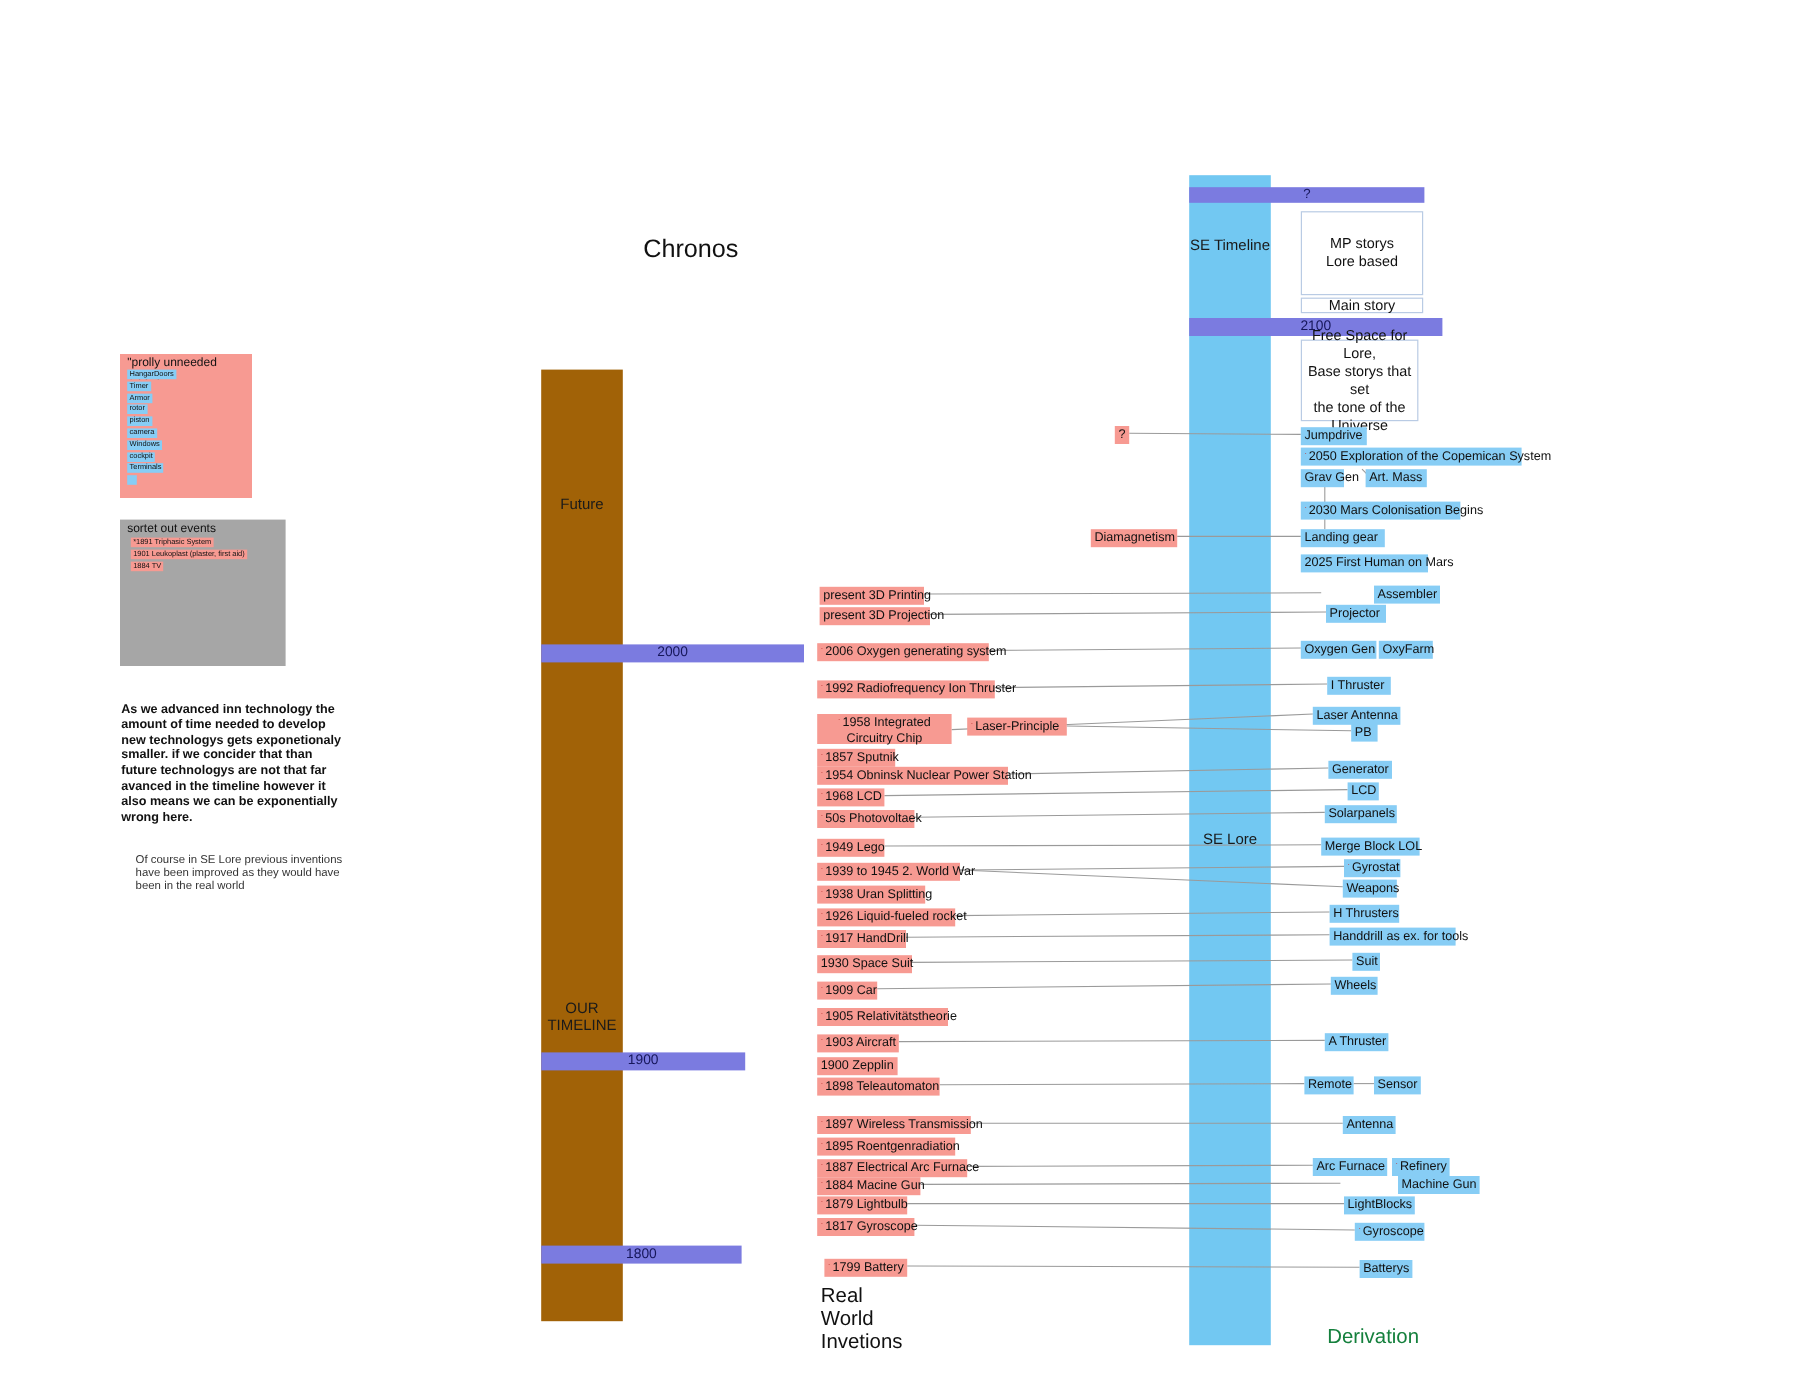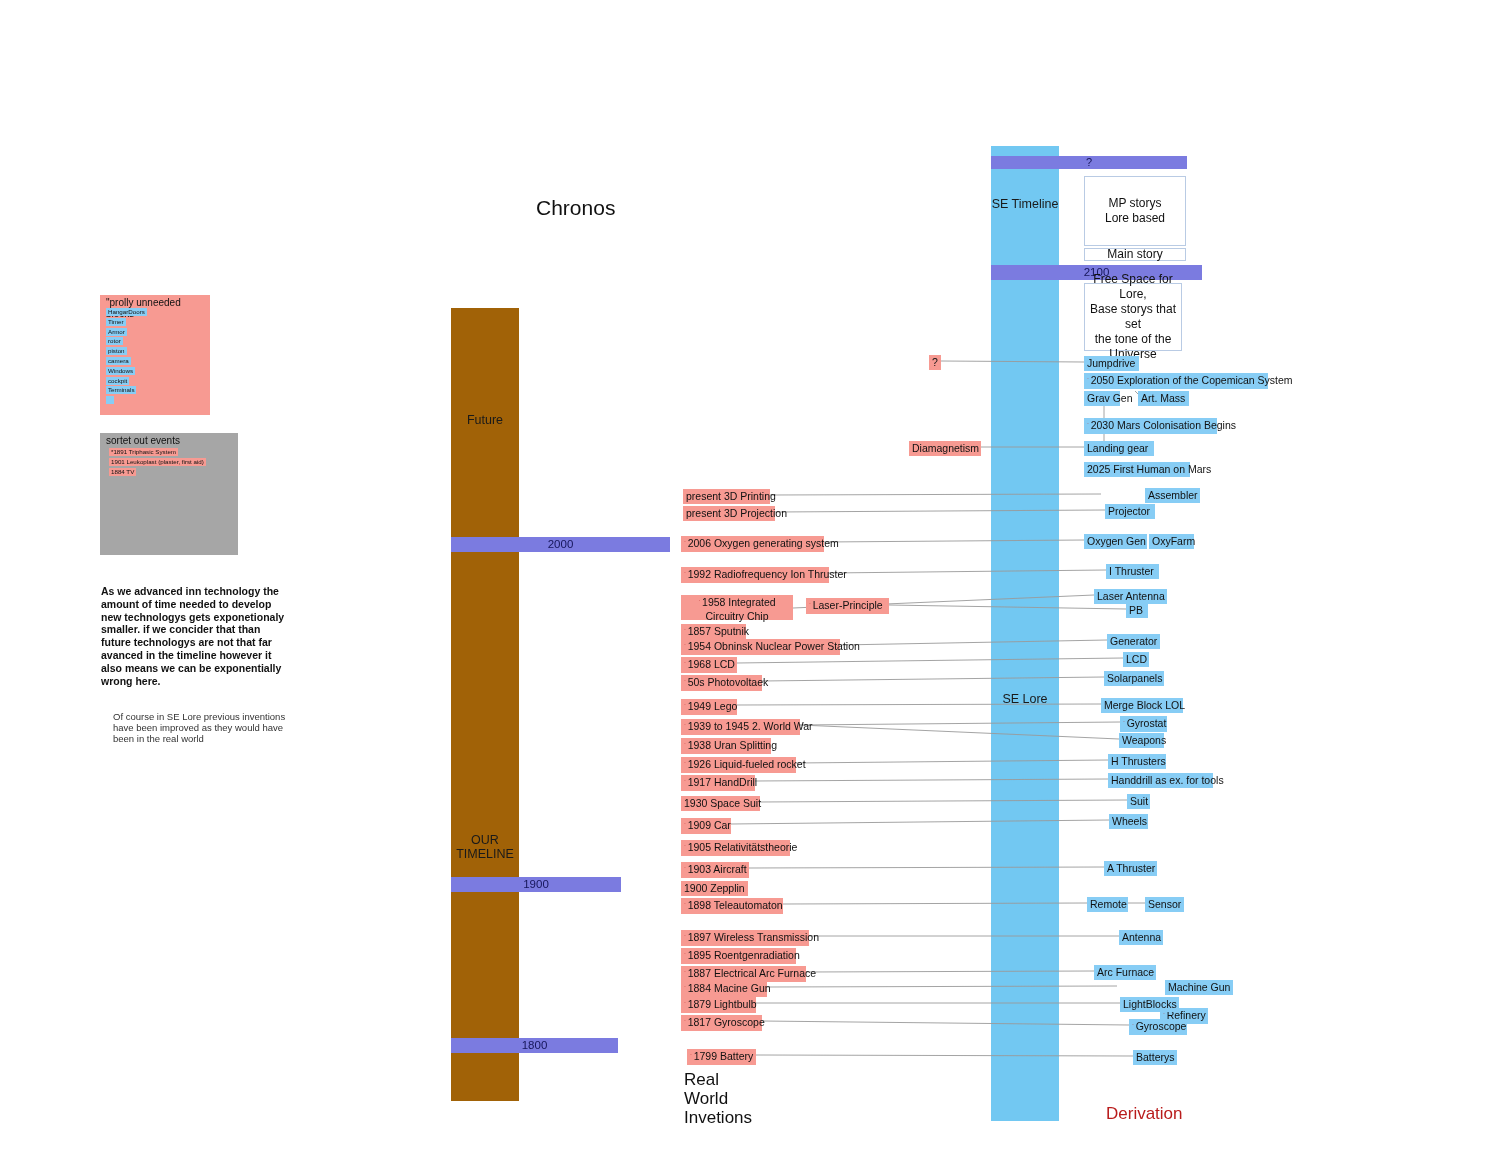--- a/index.html
+++ b/index.html
@@ -49,21 +49,21 @@
   .panel-title{position:absolute;left:6px;top:2px;font-size:10px;color:#111;}
   .mini{
     position:absolute;font-size:6.2px;line-height:8px;padding:0 2px;
     white-space:nowrap;color:#111;box-sizing:border-box;
   }
   .mini.blue{background:#87cdf5;}
   .mini.red{background:#f79a92;}
   
   #title{left:536px;top:196px;font-size:21px;color:#111;}
   #real-world-label{left:684px;top:1070px;font-size:17px;color:#111;line-height:19px;}
-  #derivation-label{left:1106px;top:1104px;font-size:17px;color:#b91c1c;}
+  #derivation-label{left:1106px;top:1104px;font-size:17px;color:#15803d;}
   #essay{left:101px;top:585px;width:185px;font-size:10.5px;font-weight:bold;color:#111;line-height:12.8px;}
   #essay2{left:101px;top:711px;width:180px;font-size:9.5px;color:#333;line-height:11.2px;margin-left:12px;}
   svg#wires{position:absolute;left:0;top:0;width:1500px;height:1159px;pointer-events:none;}
 </style>
 </head>
 <body>
 
 <div class="abs" id="our-timeline-bar">
   <span class="bar-label" style="top:105px;">Future</span>
   <span class="bar-label" style="top:500px;margin-top:25px;">OUR TIMELINE</span>
@@ -190,21 +190,21 @@
     <div class="node blue" style="left: 1119px; top: 733px; width: 45px;"><span>Weapons</span></div>
     <div class="node blue" style="left: 1108px; top: 754px; width: 58px;"><span>H Thrusters</span></div>
     <div class="node blue" style="left: 1108px; top: 773px; width: 105px;"><span>Handdrill as ex. for tools</span></div>
     <div class="node blue" style="left: 1127px; top: 794px; width: 23px;"><span>Suit</span></div>
     <div class="node blue" style="left: 1109px; top: 814px; width: 39px;"><span>Wheels</span></div>
     <div class="node blue" style="left: 1104px; top: 861px; width: 53px;"><span>A Thruster</span></div>
     <div class="node blue" style="left: 1087px; top: 897px; width: 41px;"><span>Remote</span></div>
     <div class="node blue" style="left: 1145px; top: 897px; width: 39px;"><span>Sensor</span></div>
     <div class="node blue" style="left: 1119px; top: 930px; width: 44px;"><span>Antenna</span></div>
     <div class="node blue" style="left: 1094px; top: 965px; width: 62px;"><span>Arc Furnace</span></div>
-    <div class="node blue" style="left: 1160px; top: 965px; width: 48px; margin-top: 43px;"><span class="tick">˙</span><span>Refinery</span></div>
+    <div class="node blue" style="left: 1160px; top: 965px; width: 48px;"><span class="tick">˙</span><span>Refinery</span></div>
     <div class="node blue" style="left: 1117px; top: 980px; width: 68px; margin-left: 48px;"><span>Machine Gun</span></div>
     <div class="node blue" style="left: 1120px; top: 997px; width: 59px;"><span>LightBlocks</span></div>
     <div class="node blue" style="left: 1129px; top: 1019px; width: 58px;"><span class="tick">˙</span><span>Gyroscope</span></div>
     <div class="node blue" style="left: 1133px; top: 1050px; width: 44px;"><span>Batterys</span></div>
   </div>
 
 <div class="abs" id="title">Chronos</div>
 
 <div class="abs" id="real-world-label">
     <div>Real</div>

